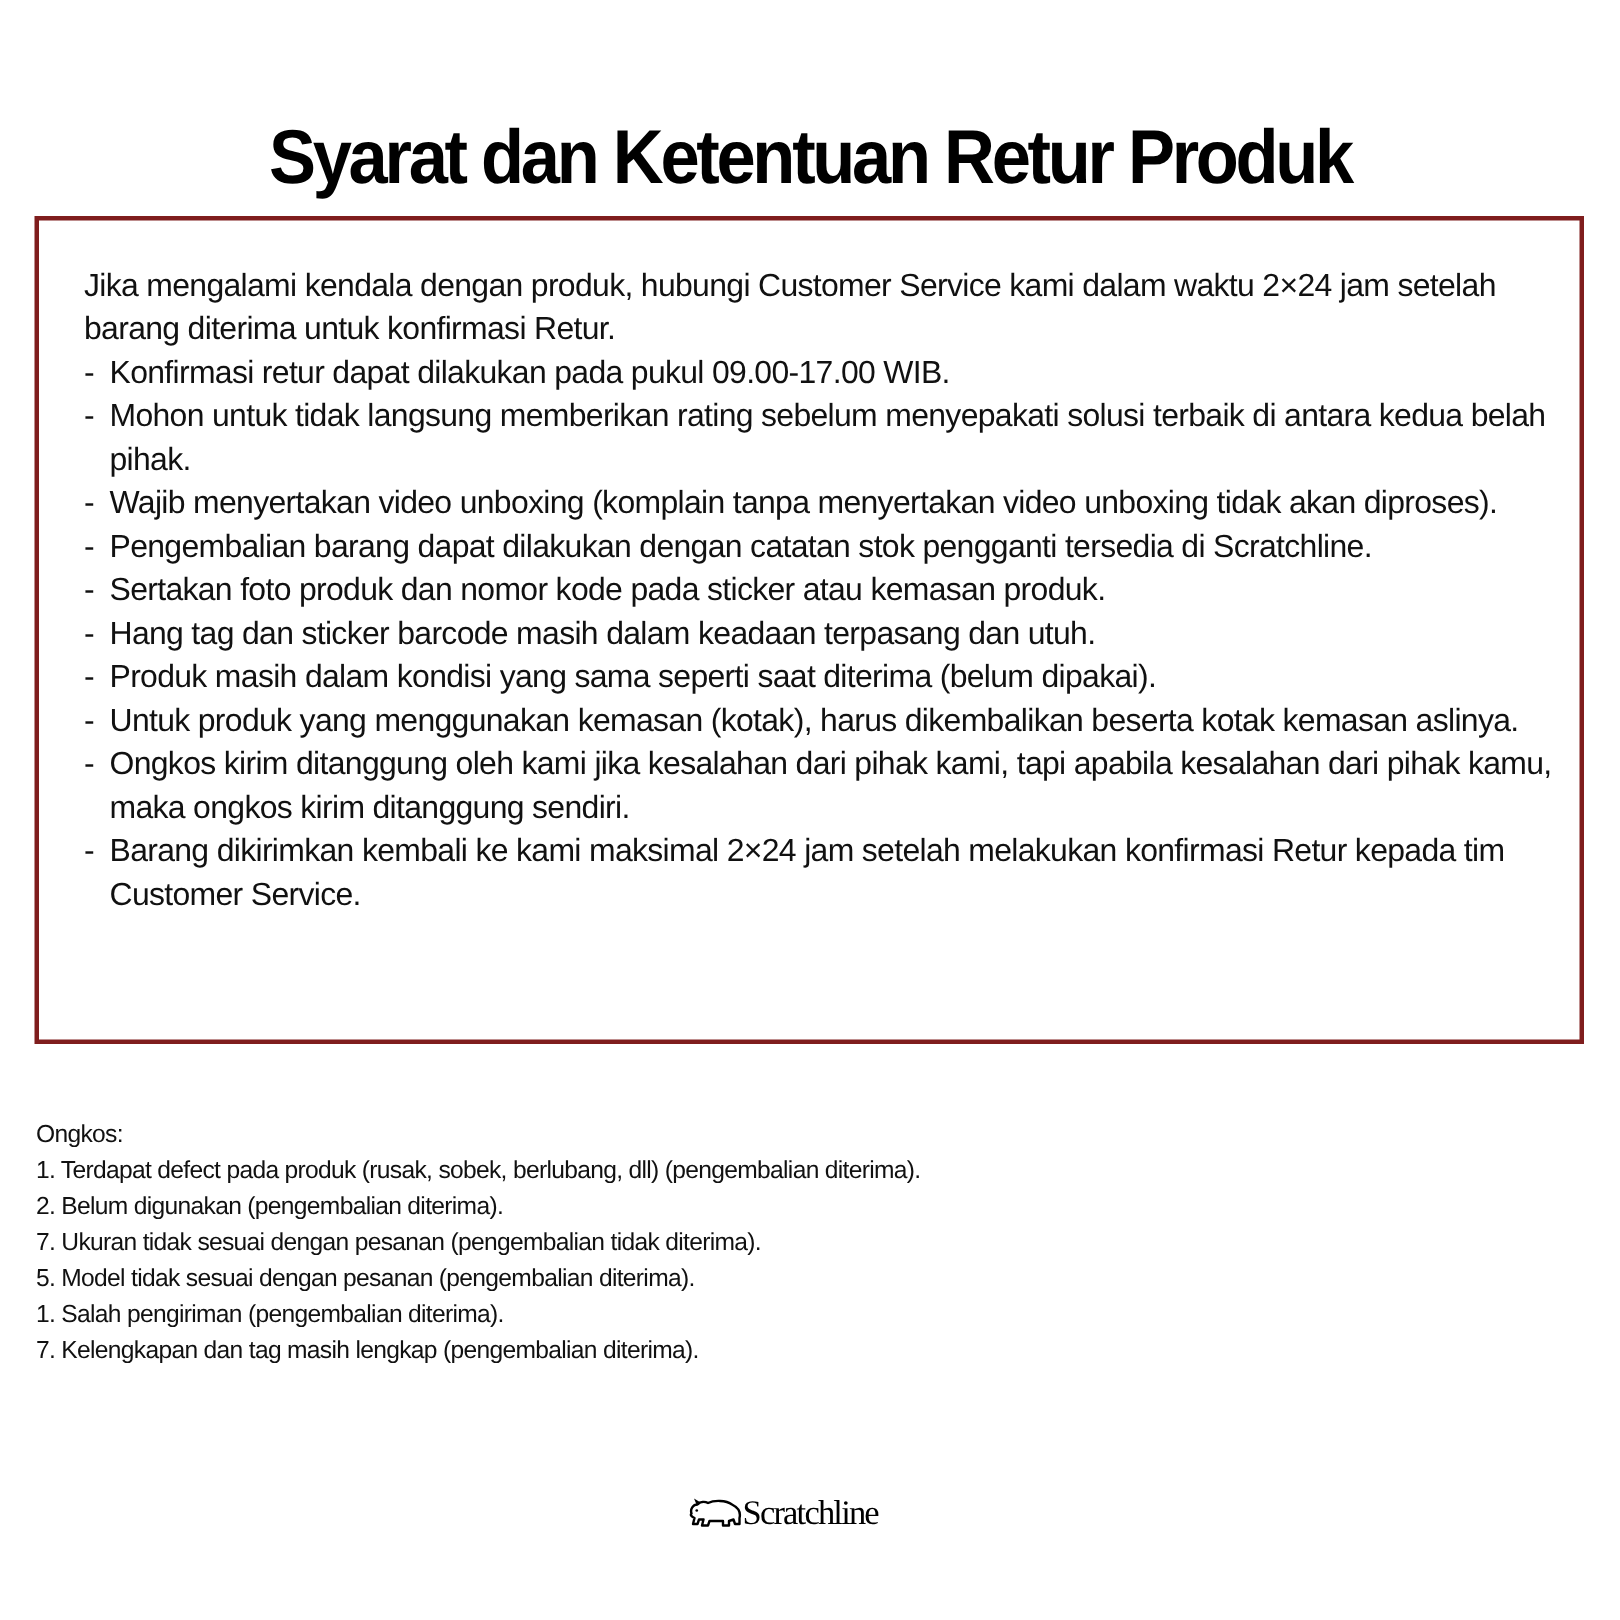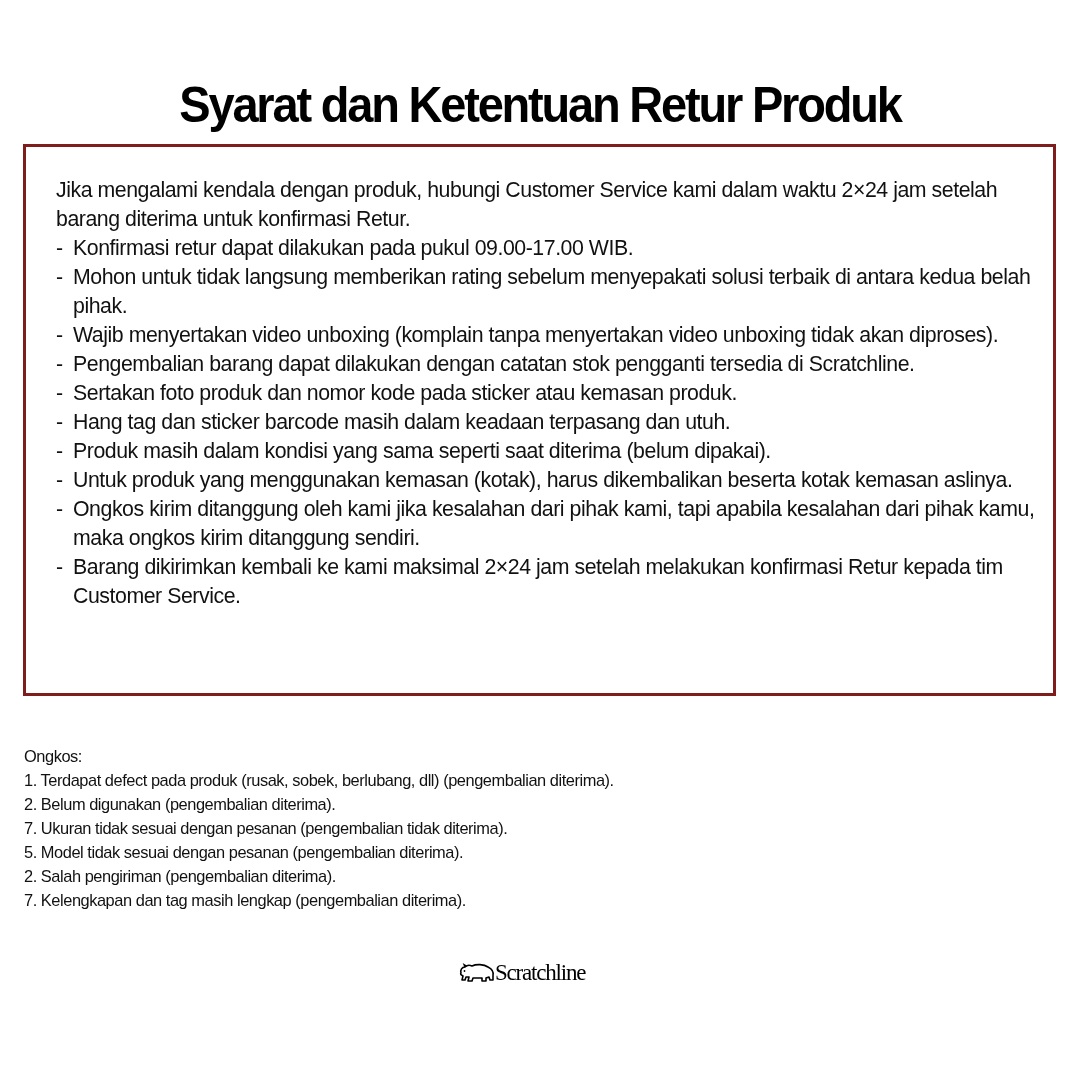--- a/index.html
+++ b/index.html
@@ -73,21 +73,21 @@
       letter-spacing: -0.45px;
     }
     .notes ol {
       list-style: none;
       margin: 0;
       padding: 0;
     }
     .logo {
       position: absolute;
       left: 458px;
-      top: 958px;
+      top: 994px;
       height: 30px;
       display: flex;
       align-items: center;
     }
     .logo svg {
       width: 38px;
       height: 24px;
       display: block;
     }
     .logo-text {
@@ -122,21 +122,21 @@
   </div>
 </div>
 
 <div class="notes">
   <div>Ongkos:</div>
   <ol>
     <li>1. Terdapat defect pada produk (rusak, sobek, berlubang, dll) (pengembalian diterima).</li>
     <li>2. Belum digunakan (pengembalian diterima).</li>
     <li>7. Ukuran tidak sesuai dengan pesanan (pengembalian tidak diterima).</li>
     <li>5. Model tidak sesuai dengan pesanan (pengembalian diterima).</li>
-    <li>2. Salah pengiriman (pengembalian diterima).</li>
+    <li>1. Salah pengiriman (pengembalian diterima).</li>
     <li>7. Kelengkapan dan tag masih lengkap (pengembalian diterima).</li>
   </ol>
 </div>
 
 <div class="logo">
   <span>
     <svg viewBox="0 0 38 24" xmlns="http://www.w3.org/2000/svg">
       <path d="M3 12 C2 9 4 6 7 6 C9 4 12 4 14 5 C18 3 26 3 30 6 C34 8 36 11 35 15 L35 19 L32 19 L31 16 L28 17 L28 20 L24 20 L24 17 L15 17 L14 20 L10 20 L11 16 L8 16 L7 19 L4 19 L5 15 C3 14 2 13 3 12 Z" fill="none" stroke="#000" stroke-width="1.6" stroke-linejoin="round"></path>
       <circle cx="6.5" cy="10" r="0.9" fill="#000"></circle>
       <path d="M7 6 L6 3.5 L8.5 5" fill="none" stroke="#000" stroke-width="1.3"></path>

